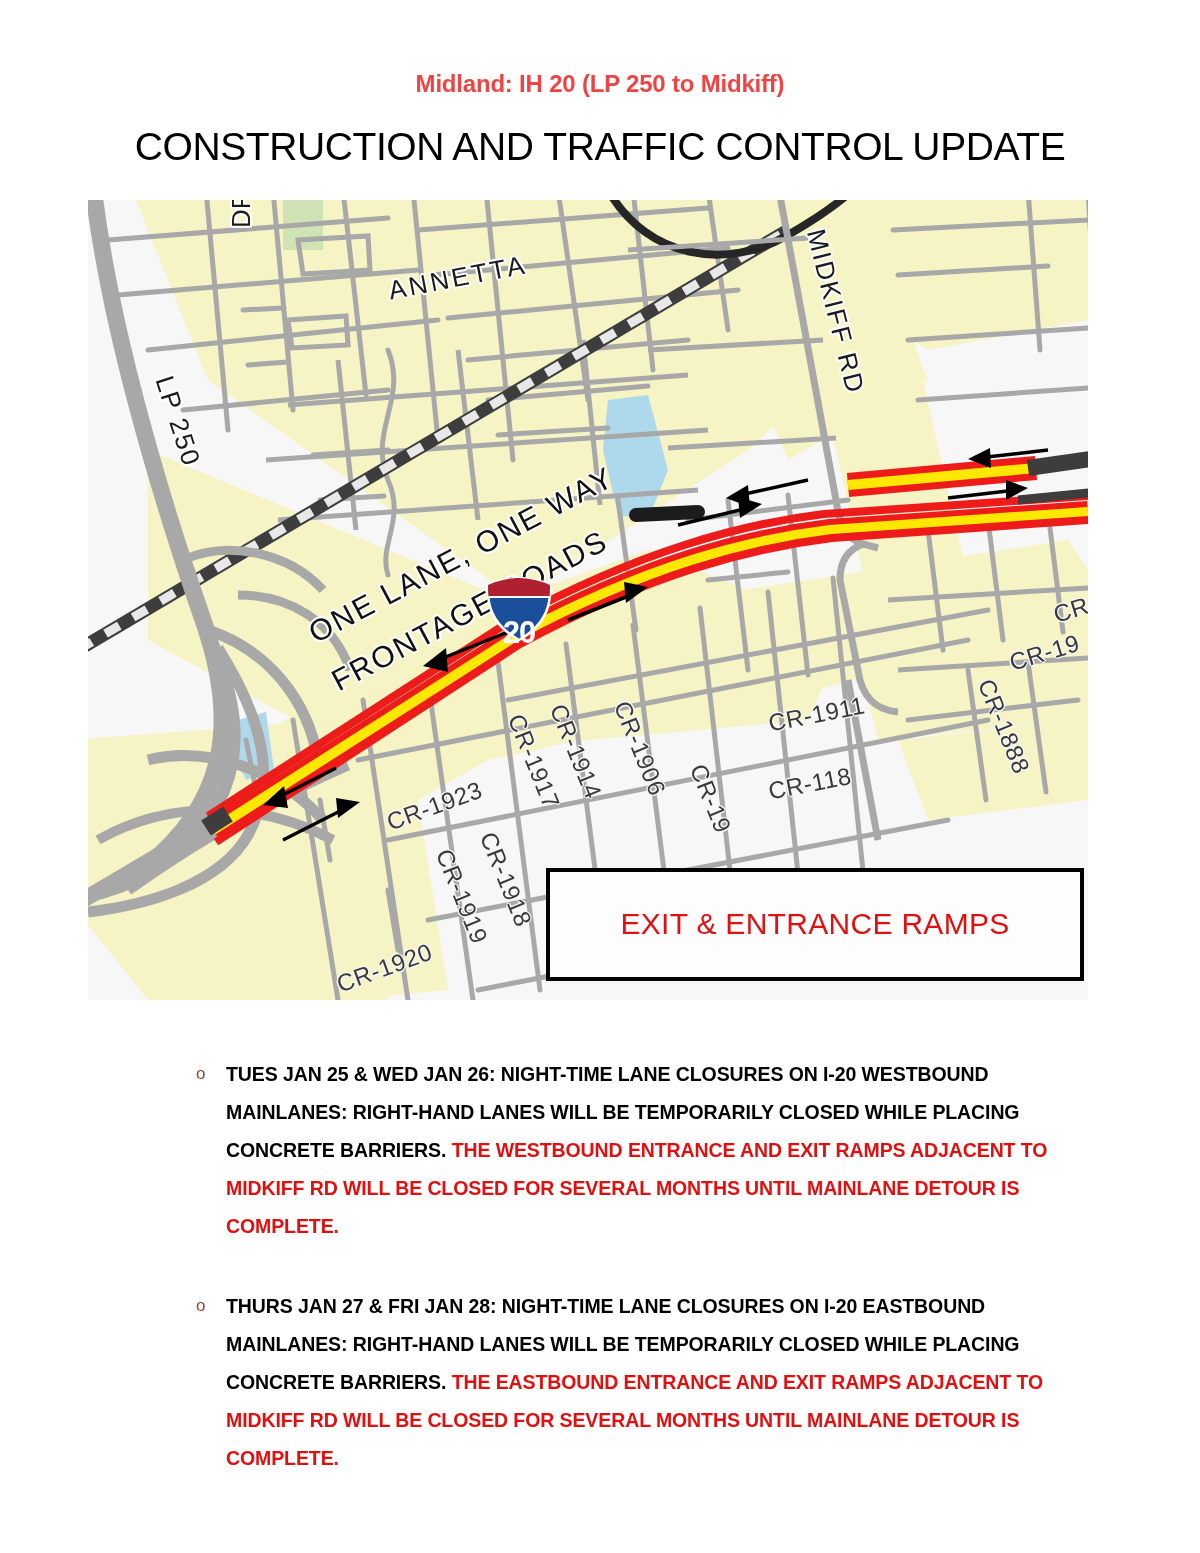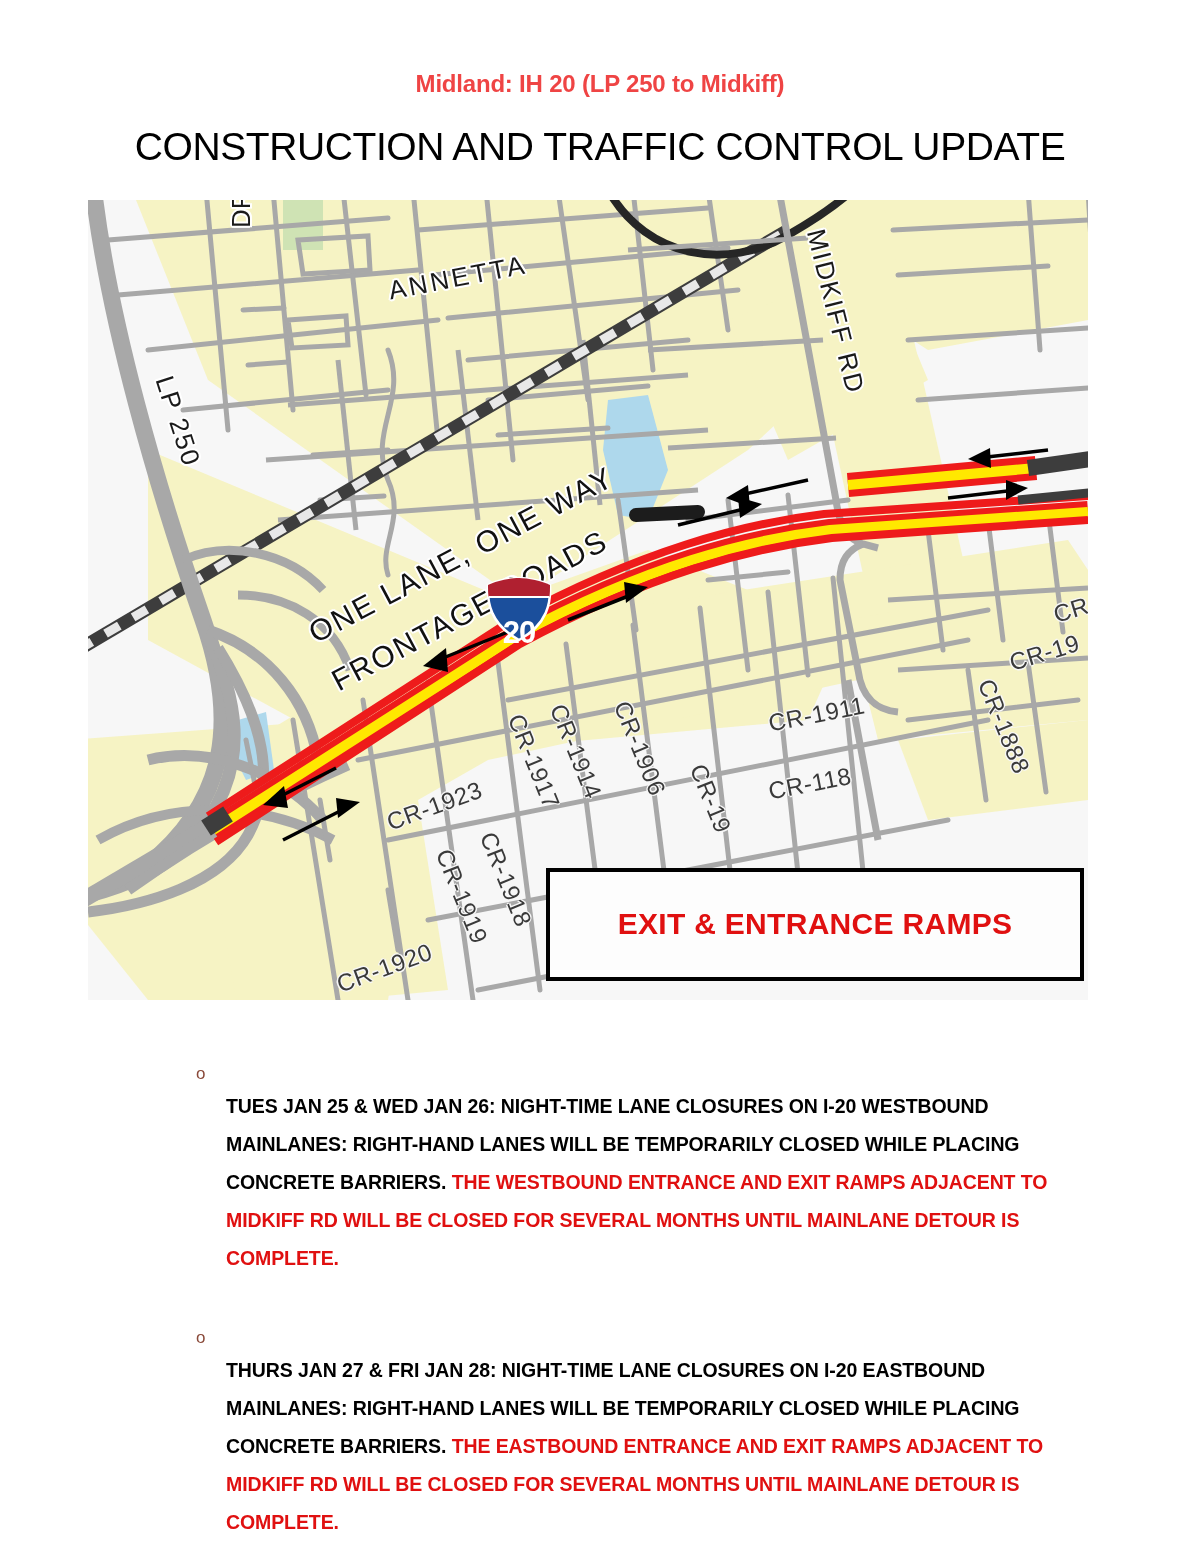--- a/index.html
+++ b/index.html
@@ -51,35 +51,34 @@
     letter-spacing:-1px;
   }
 
   
   #closure-callout{
     position:absolute;left:458px;top:668px;width:530px;height:105px;
     background:#fdfdfd;border:4px solid #000;
     display:flex;flex-direction:column;align-items:center;justify-content:center;
   }
   #closure-callout div{
-    color:#e01010;font-size:30px;font-weight:bold;line-height:1.22;
+    color:#e01010;font-size:30px;font-weight:normal;line-height:1.22;
     text-align:center;letter-spacing:0.3px;
   }
 
   
   #notices{position:absolute;left:196px;top:1055px;width:900px;}
   .notice{display:flex;margin-bottom:42px;}
   .bullet{
     width:30px;flex:0 0 30px;color:#8a4a3a;font-size:17px;line-height:1.95;
     text-align:left;padding-top:2px;
   }
   .notice-body{
     flex:1;font-size:19.5px;font-weight:bold;line-height:1.95;color:#000;
     letter-spacing:-0.1px;
-    margin-top:32px;
   }
   .red{color:#e01010;}
 </style>
 </head>
 <body>
 
 <div class="doc-subtitle">Midland: IH 20 (LP 250 to Midkiff)</div>
 <div class="doc-title">CONSTRUCTION AND TRAFFIC CONTROL UPDATE</div>
 
 <div id="map-figure">

